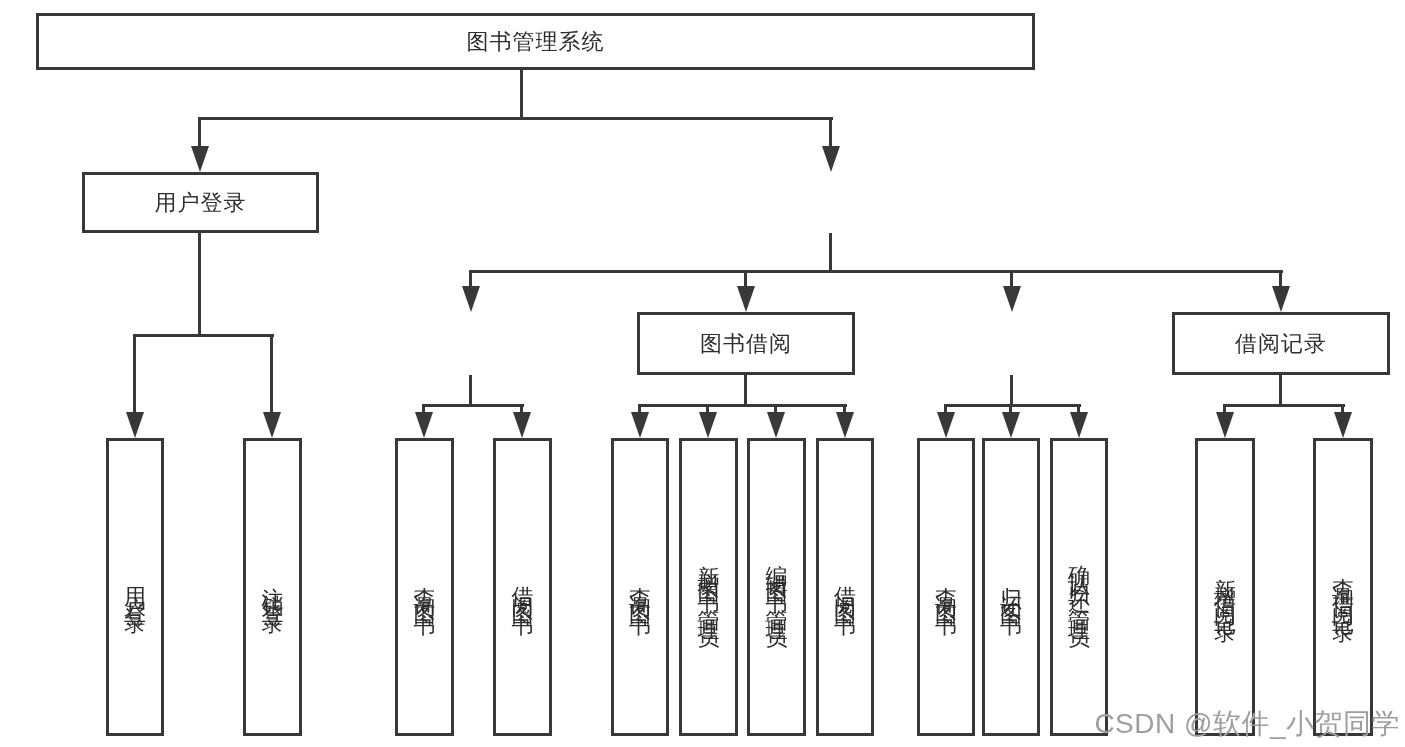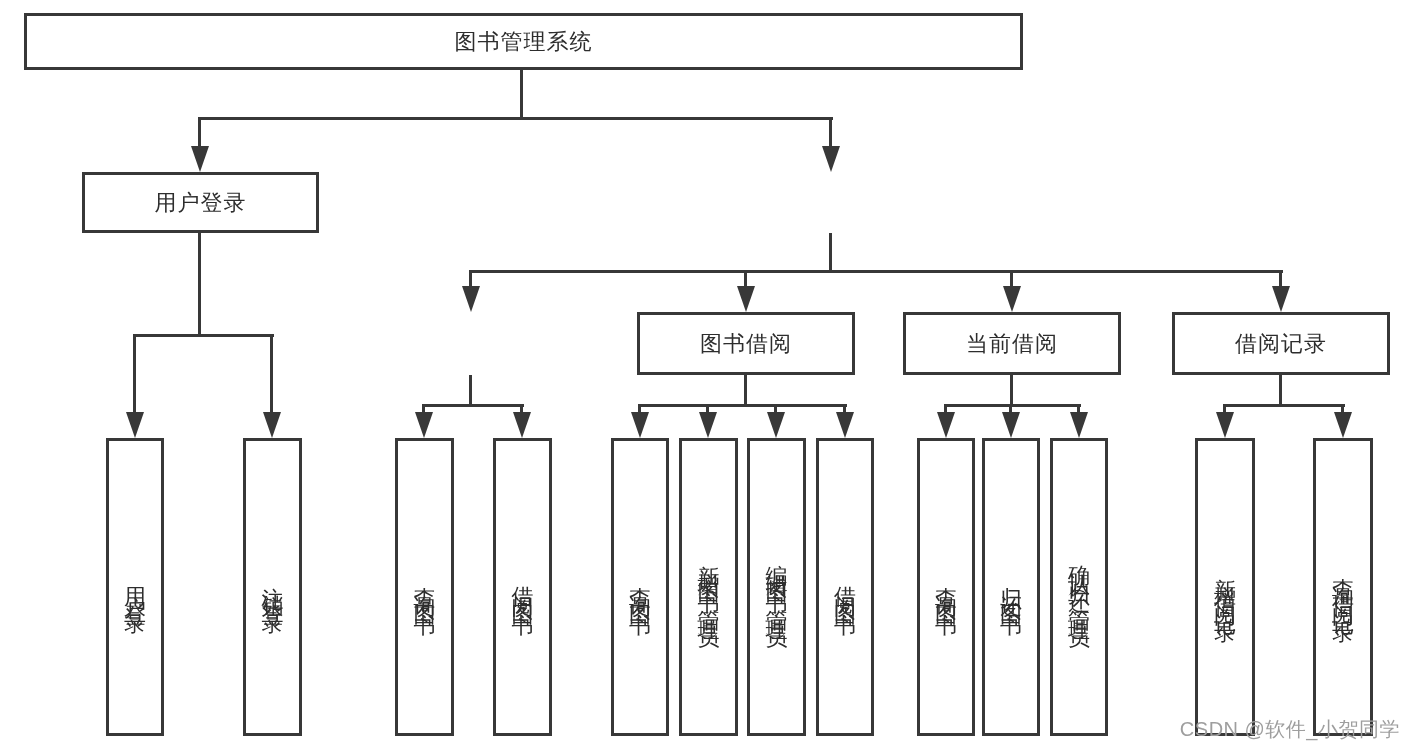--- a/index.html
+++ b/index.html
@@ -33,45 +33,42 @@
   .vline{width:3px;}
   .arrow{
     position:absolute;width:0;height:0;
     border-left:9px solid transparent;
     border-right:9px solid transparent;
     border-top:26px solid var(--line,#383838);
   }
   .watermark{
     position:absolute;
     right:5px;bottom:4px;
-    font-size:20px;
+    font-size:28px;
     color:var(--wm,#9e9e9e);
     letter-spacing:0.5px;
     z-index:10;
     white-space:nowrap;
   }
 </style>
 </head>
 <body>
 
 <div id="stage" style="--line: #383838; --text: #2d2d2d; --wm: #9e9e9e; background: rgb(255, 255, 255);">
 
-  <div class="box h" style="left:24px;top:13px;width:999px;height:57px">
+  <div class="box h" style="left:36px;top:13px;width:999px;height:57px">
     <span>图书管理系统</span>
   </div>
 
   <div class="box h" style="left:82px;top:172px;width:237px;height:61px">
     <span>用户登录</span>
   </div>
 
   <div class="box h" style="left:637px;top:312px;width:218px;height:63px">
     <span>图书借阅</span>
-  </div>
-  <div class="box h" style="left:903px;top:312px;width:218px;height:63px">
-    <span>当前借阅</span>
   </div>
   <div class="box h" style="left:1172px;top:312px;width:218px;height:63px">
     <span>借阅记录</span>
   </div>
 
   <div class="box v" style="left:106px;top:438px;width:58px;height:298px">
     <span class="vtxt">用户登录</span>
   </div>
   <div class="box v" style="left:243px;top:438px;width:59px;height:298px">
     <span class="vtxt">注销登录</span>

